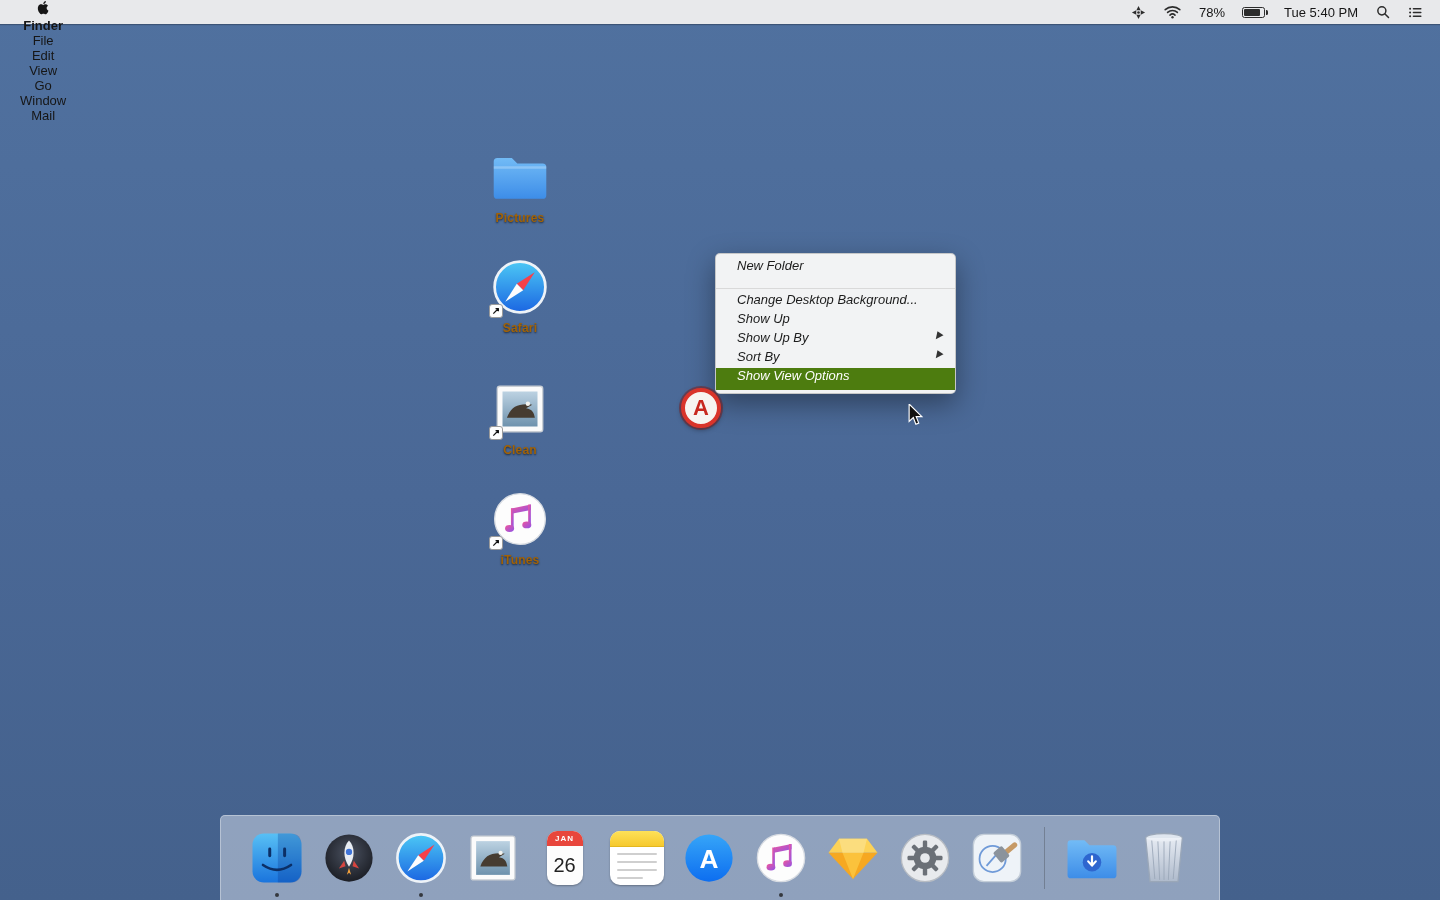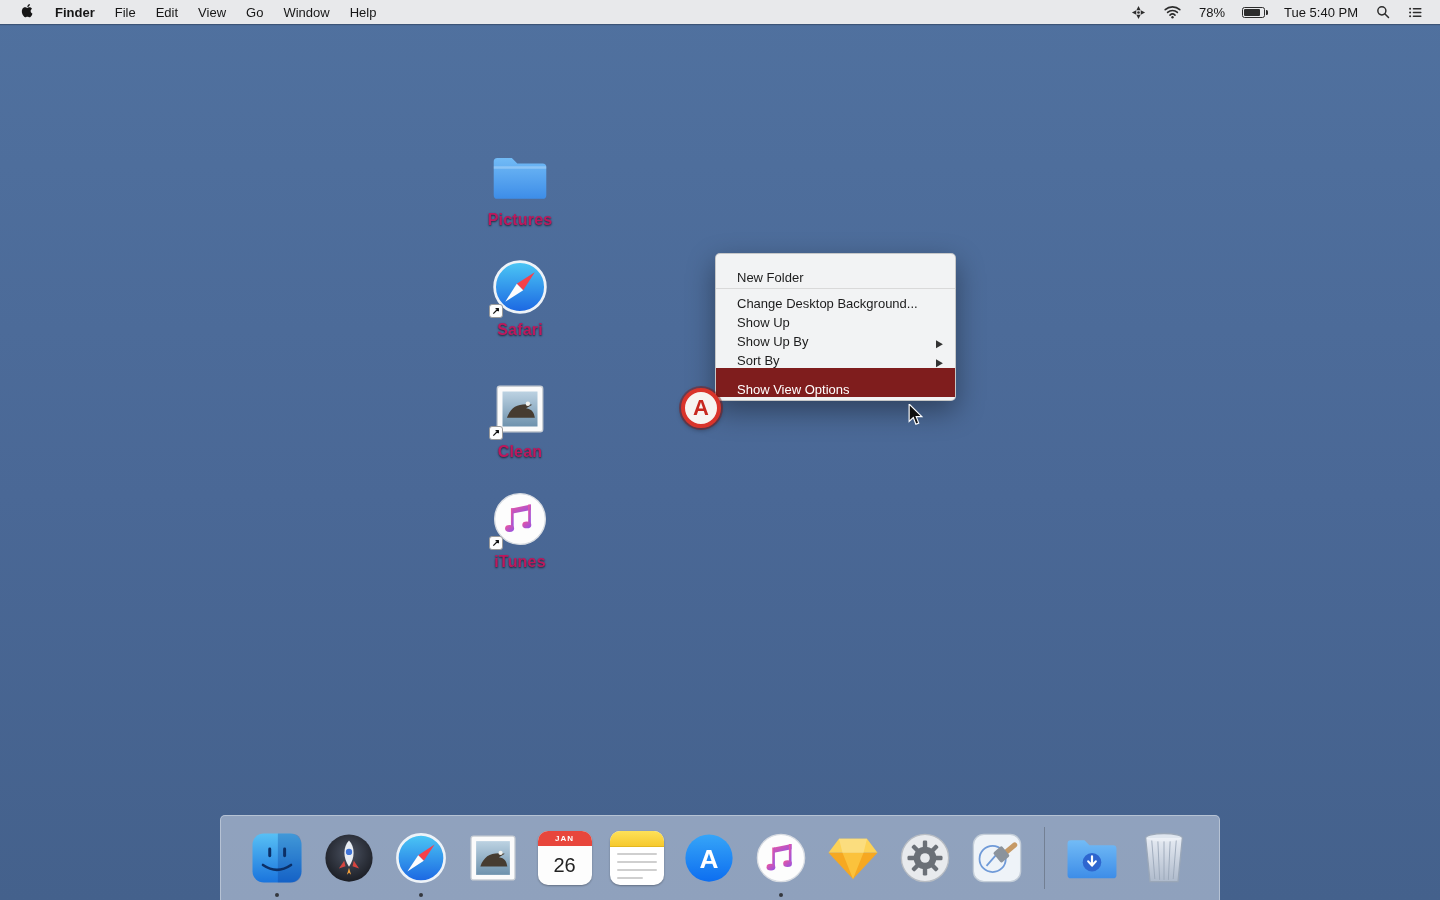--- a/index.html
+++ b/index.html
@@ -12,55 +12,55 @@
 
   
   .menubar{
     position:absolute; top:0; left:0; right:0; height:24px;
     background:rgba(237,237,237,0.97);
     display:flex; align-items:center;
     font-size:13px; color:#161616;
     box-shadow:0 1px 1px rgba(0,0,0,0.25);
     z-index:50; padding:0 10px;
   }
-  .mb-left{display:flex; align-items:center; height:100%;}
+  .mb-left{display:flex; align-items:center; height:100%;flex-direction:column;}
   .mb-item{padding:0 10px; height:100%; display:flex; align-items:center; cursor:default;}
   .mb-apple svg{width:15px; height:15px; fill:#161616;}
   .mb-app{font-weight:bold;}
   .mb-right{margin-left:auto; display:flex; align-items:center; height:100%; gap:4px;}
   .mb-status{padding:0 7px; height:100%; display:flex; align-items:center;}
   .battery{width:23px; height:11px; border:1px solid #2c2c2c; border-radius:2.5px; position:relative; margin-right:1px;}
   .battery .fill{position:absolute; left:1px; top:1px; bottom:1px; width:76%; background:#2c2c2c; border-radius:1px;}
   .battery .nub{position:absolute; right:-4px; top:2.5px; width:2.5px; height:5px; background:#2c2c2c; border-radius:0 1.5px 1.5px 0;}
 
   
   .desk-icon{position:absolute; width:96px; display:flex; flex-direction:column; align-items:center; cursor:default;}
   .desk-art{position:relative; width:58px; height:58px; display:flex; align-items:center; justify-content:center;}
-  .desk-label{margin-top:5px; color:#be185d; font-size:16px; font-weight:bold; text-shadow:0 1px 2px rgba(0,0,0,0.65); letter-spacing:.2px;}
+  .desk-label{margin-top:5px; color:#a16207; font-size:12px; font-weight:bold; text-shadow:0 1px 2px rgba(0,0,0,0.65); letter-spacing:.2px;}
   .alias-badge{
     position:absolute; left:-2px; bottom:-2px; width:14px; height:14px;
     background:#fdfdfd; border:1px solid #9a9a9a; border-radius:3px;
     font-size:10px; font-weight:bold; color:#111; line-height:12px; text-align:center;
   }
 
   
   .ctx-menu{
     position:absolute; left:715px; top:253px; width:241px;
     background:rgba(246,246,246,0.98);
     border:1px solid rgba(0,0,0,0.18);
     border-radius:5px;
     box-shadow:0 10px 28px rgba(0,0,0,0.38);
     padding:4px 0 3px 0;
     font-size:13px; color:#1c1c1c;
     z-index:40;
   }
-  .cm-row{height:19px; display:flex; align-items:flex-end; justify-content:space-between; padding:0 12px 0 21px; cursor:default;}
+  .cm-row{height:19px; display:flex; align-items:flex-start; justify-content:space-between; padding:0 12px 0 21px; cursor:default;font-style:italic;}
   .cm-row.big{height:27px;}
   .cm-sep{height:1px; background:#d9d9d9; margin:3px 0 3px 0;}
-  .cm-row.hl{background:#7f1d1d; color:#fff; height:29px;}
+  .cm-row.hl{background:#4d7c0f; color:#fff; height:22px;}
   .cm-arrow{font-size:9px; color:#333; transform:scaleY(1.15);}
 
   
   .annot{
     position:absolute; left:681px; top:388px; width:40px; height:40px;
     border-radius:50%;
     background:#f7f4f1;
     border:4px solid #d9342b;
     box-shadow:0 0 0 2px rgba(130,20,15,0.45), 0 2px 5px rgba(0,0,0,0.35);
     display:flex; align-items:center; justify-content:center;
@@ -79,21 +79,21 @@
     border-bottom:none;
     border-radius:5px 5px 0 0;
     display:flex; align-items:center; justify-content:center; gap:14px;
     z-index:30;
   }
   .dock-item{position:relative; width:58px; height:58px; display:flex; align-items:center; justify-content:center;}
   .dock-dot{position:absolute; left:50%; bottom:-10px; transform:translateX(-50%); width:4px; height:4px; border-radius:50%; background:rgba(30,30,30,0.8);}
   .dock-sep{width:1px; height:62px; background:rgba(40,40,40,0.28); margin:0 4px;}
 
   
-  .cal{width:54px; height:54px; background:#fdfdfd; border-radius:10px; overflow:hidden; box-shadow:0 1px 2px rgba(0,0,0,0.3); display:flex; flex-direction:column;}
+  .cal{width:36px; height:54px; background:#fdfdfd; border-radius:10px; overflow:hidden; box-shadow:0 1px 2px rgba(0,0,0,0.3); display:flex; flex-direction:column;}
   .cal-top{height:15px; background:#e8463c; color:#fff; font-size:8px; font-weight:bold; display:flex; align-items:center; justify-content:center; letter-spacing:1px;}
   .cal-day{flex:1; display:flex; align-items:center; justify-content:center; font-size:20px; font-weight:300; color:#222;}
 
   
   .notes{width:54px; height:54px; background:#fff; border-radius:10px; overflow:hidden; box-shadow:0 1px 2px rgba(0,0,0,0.3); display:flex; flex-direction:column;}
   .notes-top{height:16px; background:linear-gradient(180deg,#fde158,#f6c92e); border-bottom:1px solid #e3b71f;}
   .notes-body{flex:1; padding:6px 7px 0 7px;}
   .notes-body div{height:2px; background:#cfcfcf; margin-bottom:6px; border-radius:1px;}
 </style>
 </head>
@@ -158,21 +158,21 @@
     <div class="mb-item">
         <span>View</span>
       </div>
     <div class="mb-item">
         <span>Go</span>
       </div>
     <div class="mb-item">
         <span>Window</span>
       </div>
     <div class="mb-item">
-        <span>Help</span>
+        <span>Mail</span>
       </div>
   </div>
   <div class="mb-right">
     <div class="mb-status">
       <svg width="15" height="15" viewBox="0 0 16 16" fill="#2c2c2c">
           <path d="M8 1l2.3 4.6H5.7z"></path>
           <path d="M8 15l2.3-4.6H5.7z"></path>
           <path d="M1 8l4.6-2.3v4.6z"></path>
           <path d="M15 8l-4.6-2.3v4.6z"></path>
           <circle cx="8" cy="8" r="1.4"></circle>

